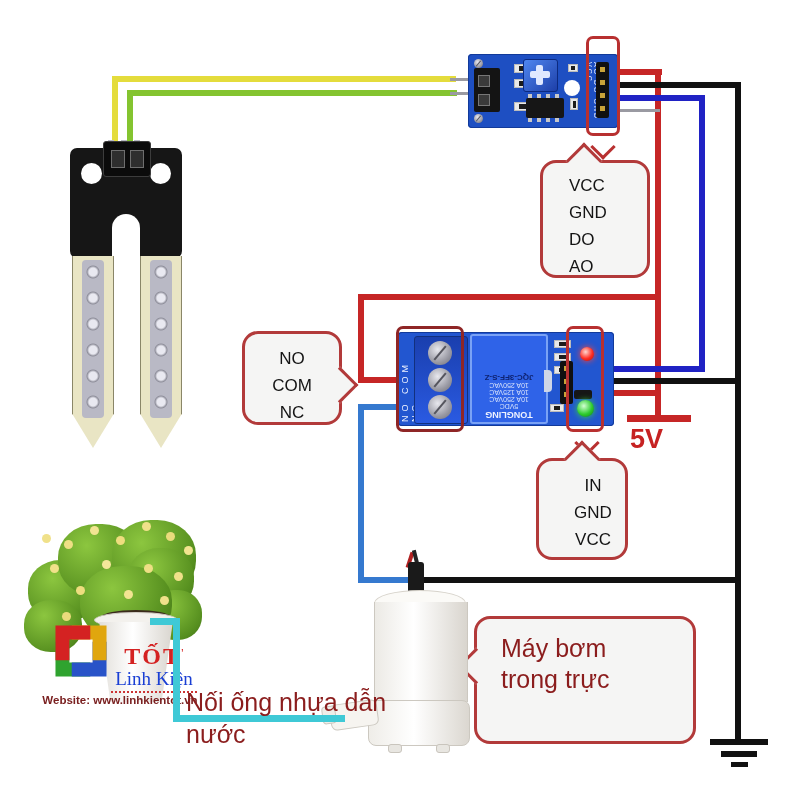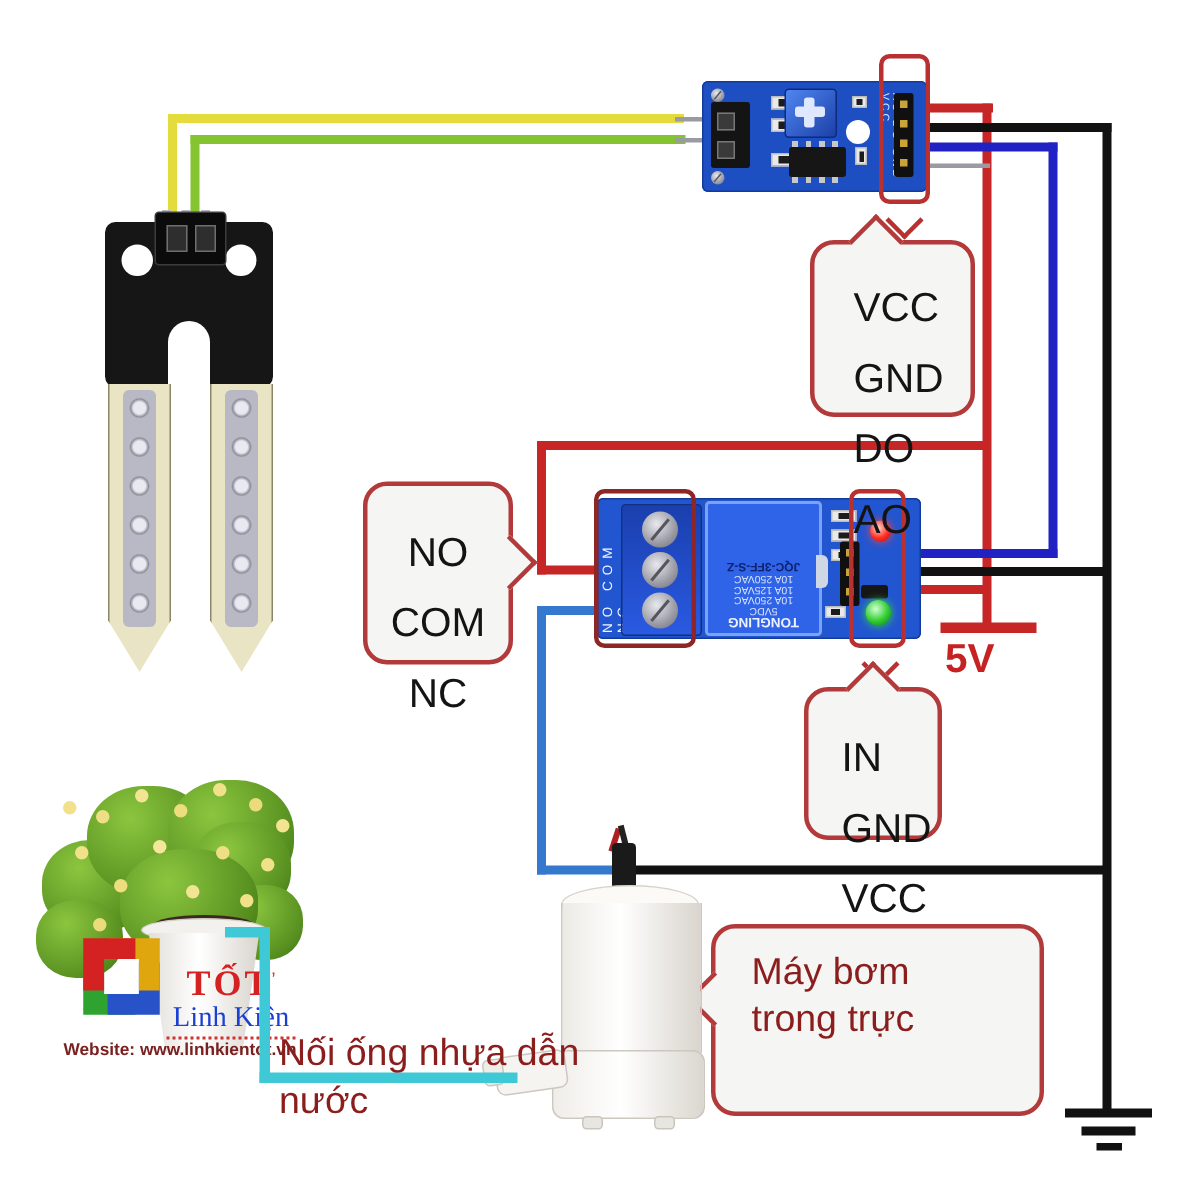--- a/index.html
+++ b/index.html
@@ -6,21 +6,21 @@
   #stage{position:relative;width:800px;height:800px;background:#ffffff;overflow:hidden;
          font-family:"Liberation Sans",sans-serif;}
   .abs{position:absolute;}
   .wire{position:absolute;}
   
   .callout{position:absolute;background:#f5f5f4;border:3px solid #b23a3a;border-radius:16px;box-sizing:border-box;}
   .ptr{position:absolute;background:#f5f5f4;transform:rotate(45deg);box-sizing:border-box;}
   .ptr.up{border-top:3px solid #b23a3a;border-left:3px solid #b23a3a;}
   .ptr.left{border-left:3px solid #b23a3a;border-bottom:3px solid #b23a3a;}
   .ptr.right{border-top:3px solid #b23a3a;border-right:3px solid #b23a3a;}
-  .pinline{font-size:27px;color:#141414;line-height:27px;margin-top:20px;}
+  .pinline{font-size:17px;color:#141414;line-height:27px;}
   .noteline{font-size:25px;color:#8b1d1d;line-height:31px;}
   
   .hl{position:absolute;border:3px solid #b83030;border-radius:7px;box-sizing:border-box;background:transparent;}
   .chev{position:absolute;width:15px;height:15px;border-right:3px solid #b83030;border-bottom:3px solid #b83030;transform:rotate(45deg);}
   
   .pcb{position:absolute;background:#1e4fc2;border-radius:4px;box-shadow:0 0 0 1px #123a9a inset;}
   .smd{position:absolute;background:#e9e9e9;border:1px solid #bbb;box-sizing:border-box;}
   .smd::after{content:"";position:absolute;left:25%;top:15%;width:50%;height:70%;background:#1c1c1c;}
   .screw{position:absolute;border-radius:50%;background:radial-gradient(circle at 40% 35%,#e8e8ee,#9a9aa4 60%,#6c6c76);}
   .screw::after{content:"";position:absolute;left:46%;top:12%;width:8%;height:76%;background:#55555e;transform:rotate(40deg);}
@@ -175,32 +175,32 @@
   <div class="callout" style="left:540px;top:160px;width:110px;height:118px;">
     <div class="ptr up" style="left:28px;top:-15px;width:26px;height:26px;"></div>
     <div style="position:relative;padding:9px 0 0 26px;">
       <div class="pinline">VCC</div>
       <div class="pinline">GND</div>
       <div class="pinline">DO</div>
       <div class="pinline">AO</div>
     </div>
   </div>
 
-  <div class="callout" style="left:242px;top:321px;width:100px;height:122px;">
+  <div class="callout" style="left:242px;top:331px;width:100px;height:94px;">
     <div class="ptr right" style="right:-14px;top:38px;width:26px;height:26px;"></div>
     <div style="position:relative;padding:11px 0 0 0;text-align:center;">
       <div class="pinline">NO</div>
       <div class="pinline">COM</div>
       <div class="pinline">NC</div>
     </div>
   </div>
 
   <div class="callout" style="left:536px;top:458px;width:92px;height:102px;">
     <div class="ptr up" style="left:30px;top:-15px;width:26px;height:26px;"></div>
-    <div style="position:relative;padding:11px 0 0 22px;">
+    <div style="position:relative;padding:11px 0 0 22px;text-align:center;">
       <div class="pinline">IN</div>
       <div class="pinline">GND</div>
       <div class="pinline">VCC</div>
     </div>
   </div>
 
   <div class="callout" style="left:474px;top:616px;width:222px;height:128px;">
     <div class="ptr left" style="left:-14px;top:34px;width:26px;height:26px;"></div>
     <div style="position:relative;padding:14px 0 0 24px;">
       <div class="noteline">Máy bơm</div>

